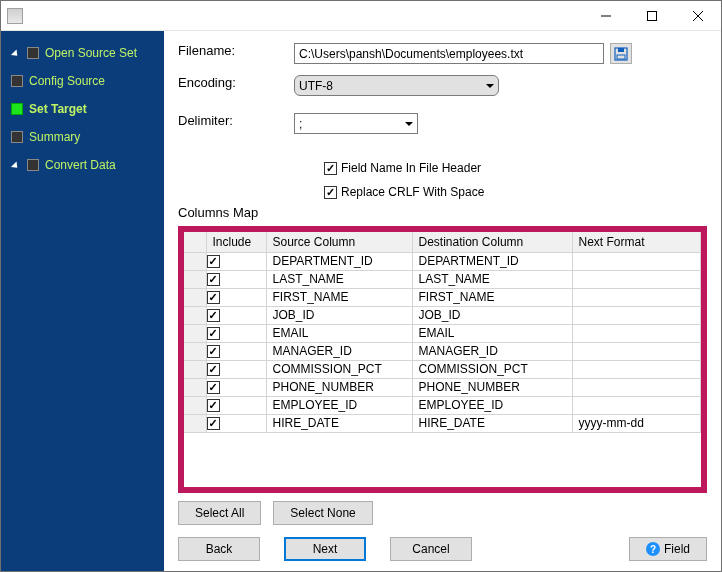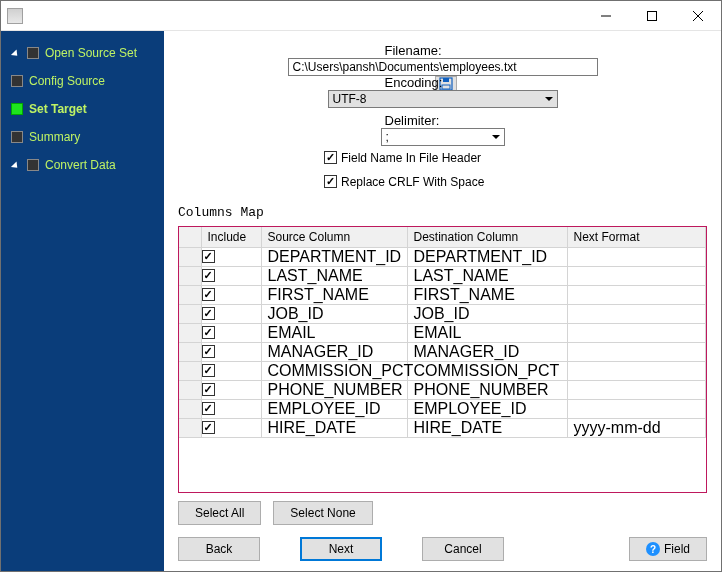--- a/index.html
+++ b/index.html
@@ -14,51 +14,51 @@
 .sidebar { width: 163px; background: #0a3d7a; padding-top: 8px; color: #fff; }
 .tree-item { display: flex; align-items: center; height: 28px; padding-left: 10px; gap: 6px; cursor: default; font-size: 13px; }
 .tree-item.child { }
 .tree-box { width: 12px; height: 12px; border: 1px solid #888; background: #333; position: relative; }
 .tree-box.active { background: #1ee41e; border-color: #0a0; }
 .tree-toggle { width: 10px; height: 10px; position: relative; }
 .tree-toggle::before { content: ""; position: absolute; top: 2px; left: 2px; width: 0; height: 0; border-left: 5px solid #fff; border-top: 4px solid transparent; border-bottom: 4px solid transparent; transform: rotate(45deg); }
 .tree-label { color: #bef264; }
 .tree-label.bold { font-weight: bold; }
 .main { flex: 1; padding: 12px 14px 10px 14px; display: flex; flex-direction: column; min-width: 0; }
-.form-row { display: flex; align-items: center; height: 30px; margin-bottom: 2px; flex-direction: column; }
+.form-row { display: flex; height: 30px; margin-bottom: 2px; }
 .form-label { width: 116px; color: #000; font-size: 13px; }
 .text-input { height: 21px; border: 1px solid #7a7a7a; padding: 1px 4px; background: #fff; font-size: 12px; }
 .filename-input { width: 310px; }
 .icon-btn { width: 22px; height: 21px; margin-left: 6px; border: 1px solid #adadad; background: #e1e1e1; display: flex; align-items: center; justify-content: center; cursor: default; }
 .select { height: 21px; border: 1px solid #7a7a7a; background: #e1e1e1; padding: 1px 4px; display: flex; align-items: center; justify-content: space-between; cursor: default; }
-.select.wide { width: 230px; }
+.select.wide { width: 205px; border-radius: 6px; }
 .select.narrow { width: 124px; background: #fff; }
 .select-arrow { width: 0; height: 0; border-left: 4px solid transparent; border-right: 4px solid transparent; border-top: 4px solid #000; }
-.checkbox-row { display: flex; align-items: flex-start; height: 24px; padding-left: 146px; gap: 4px; }
+.checkbox-row { display: flex; align-items: flex-end; height: 24px; padding-left: 146px; gap: 4px; }
 .chk { width: 13px; height: 13px; border: 1px solid #333; background: #fff; display: flex; align-items: center; justify-content: center; cursor: default; }
 .chk.checked::after { content: "✓"; font-size: 11px; line-height: 1; color: #000; font-weight: bold; }
-.section-label { font-size: 13px; margin-top: 6px; margin-bottom: 6px; font-family: Liberation Mono, monospace; }
-.grid { border: 1px solid #be185d; flex: 1; min-height: 0; overflow: hidden; background: #fff; display: flex; flex-direction: column; }
+.section-label { font-size: 13px; margin-top: 6px; margin-bottom: 6px; }
+.grid { border: 6px solid #be185d; flex: 1; min-height: 0; overflow: hidden; background: #fff; display: flex; flex-direction: column; }
 .grid-body-wrap { overflow: auto; flex: 1; }
 table.grid-table { width: 100%; border-collapse: collapse; table-layout: fixed; }
 .col-rh { width: 22px; }
 .col-inc { width: 60px; }
 .col-src { width: 146px; }
 .col-dst { width: 160px; }
 .col-fmt { width: auto; }
 th { background: #f0f0f0; border: 1px solid #d4d4d4; border-top: none; font-weight: normal; text-align: left; padding: 2px 6px; height: 20px; font-size: 12px; }
 th:first-child { border-left: none; }
-td { border: 1px solid #d4d4d4; padding: 0 6px; height: 18px; font-size: 16px; }
+td { border: 1px solid #d4d4d4; padding: 0 6px; height: 18px; font-size: 12px; }
 td.rowhead { background: #f0f0f0; }
 td:first-child { border-left: none; }
 td.inc-cell { text-align: center; padding: 0; }
 .sel-row { display: flex; gap: 12px; margin-top: 8px; }
 .btn { height: 24px; border: 1px solid #adadad; background: #e1e1e1; padding: 0 16px; display: flex; align-items: center; justify-content: center; cursor: default; font-size: 12px; }
 .footer { display: flex; justify-content: space-between; align-items: center; margin-top: 12px; }
-.footer-left { display: flex; gap: 40px; text-align: right; }
+.footer-left { display: flex; gap: 24px; text-align: right; }
 .btn.wide { width: 82px; }
 .btn.primary { border: 2px solid #0078d7; }
 .help-btn { display: flex; align-items: center; gap: 4px; }
 .help-icon { width: 14px; height: 14px; border-radius: 50%; background: #1e90ff; color: #fff; font-size: 10px; font-weight: bold; display: flex; align-items: center; justify-content: center; }
 .save-icon-svg { width: 14px; height: 14px; }
 </style>
 </head>
 <body>
 
 <div class="window">

